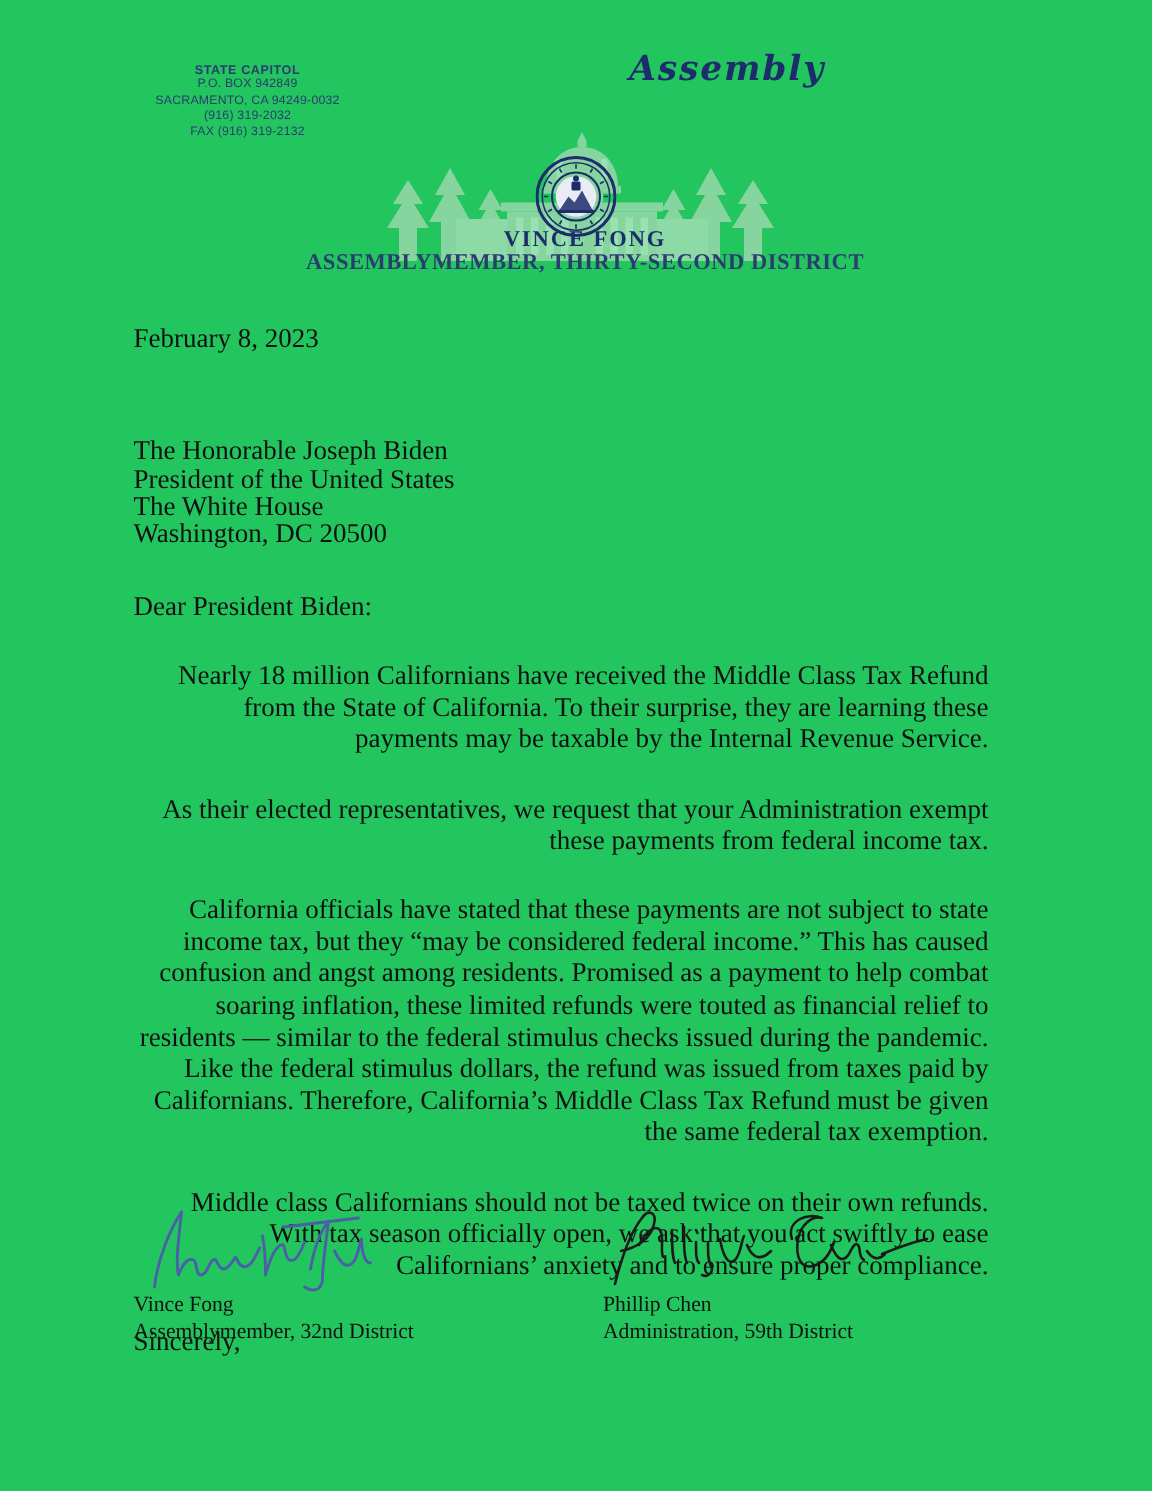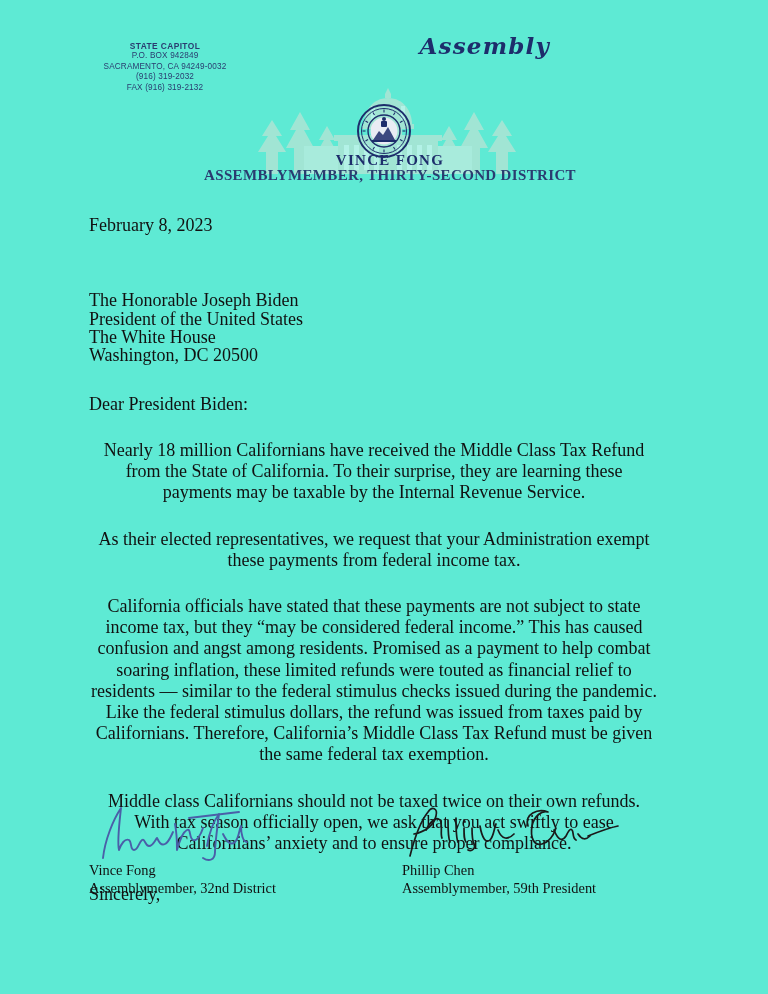--- a/index.html
+++ b/index.html
@@ -4,21 +4,21 @@
 <style>
   html, body {
     margin: 0;
     padding: 0;
     background: #ffffff;
   }
   .page {
     position: relative;
     width: 768px;
     height: 994px;
-    background: #5eead4;
+    background: #22c55e;
     overflow: hidden;
     font-family: "Liberation Serif", serif;
   }
 
   
   .letterhead {
     position: relative;
     height: 190px;
   }
 
@@ -120,21 +120,21 @@
     color: #111111;
     font-size: 18px;
     line-height: 21.2px;
   }
   .date-line { margin: 0 0 0 0; }
   .recipient {
     margin: 55px 0 0 0;
     line-height: 18.4px;
   }
   .salutation { margin: 29px 0 0 0; }
-  .para { margin: 25px 16px 0 0; text-align: center; }
+  .para { margin: 25px 16px 0 0; text-align: right; }
 
   .closing { margin: 30px 0 0 0; }
 
   
   .sign-row {
     position: absolute;
     left: 89px;
     top: 800px;
     width: 600px;
     height: 110px;
@@ -305,18 +305,18 @@
             <path d="M78 26 C80 38 84 44 88 40 C92 36 92 28 94 24"></path>
             <path d="M96 30 C100 40 106 40 112 34"></path>
             <path d="M126 26 C122 14 136 8 146 12 C140 10 132 16 130 26 C128 38 132 46 140 44 C148 42 152 34 154 28"></path>
             <path d="M152 30 C156 40 160 42 164 36 C166 32 168 28 170 30 C172 32 170 38 174 40"></path>
             <path d="M176 34 C180 40 184 40 188 36"></path>
             <path d="M186 36 C196 32 206 28 216 26"></path>
           </g>
         </svg>
       </div>
       <div class="sig-name">Phillip Chen</div>
-      <div class="sig-title">Assemblymember, 59th President</div>
+      <div class="sig-title">Administration, 59th District</div>
     </div>
 
   </div>
 
 </div>
 
 </body></html>

